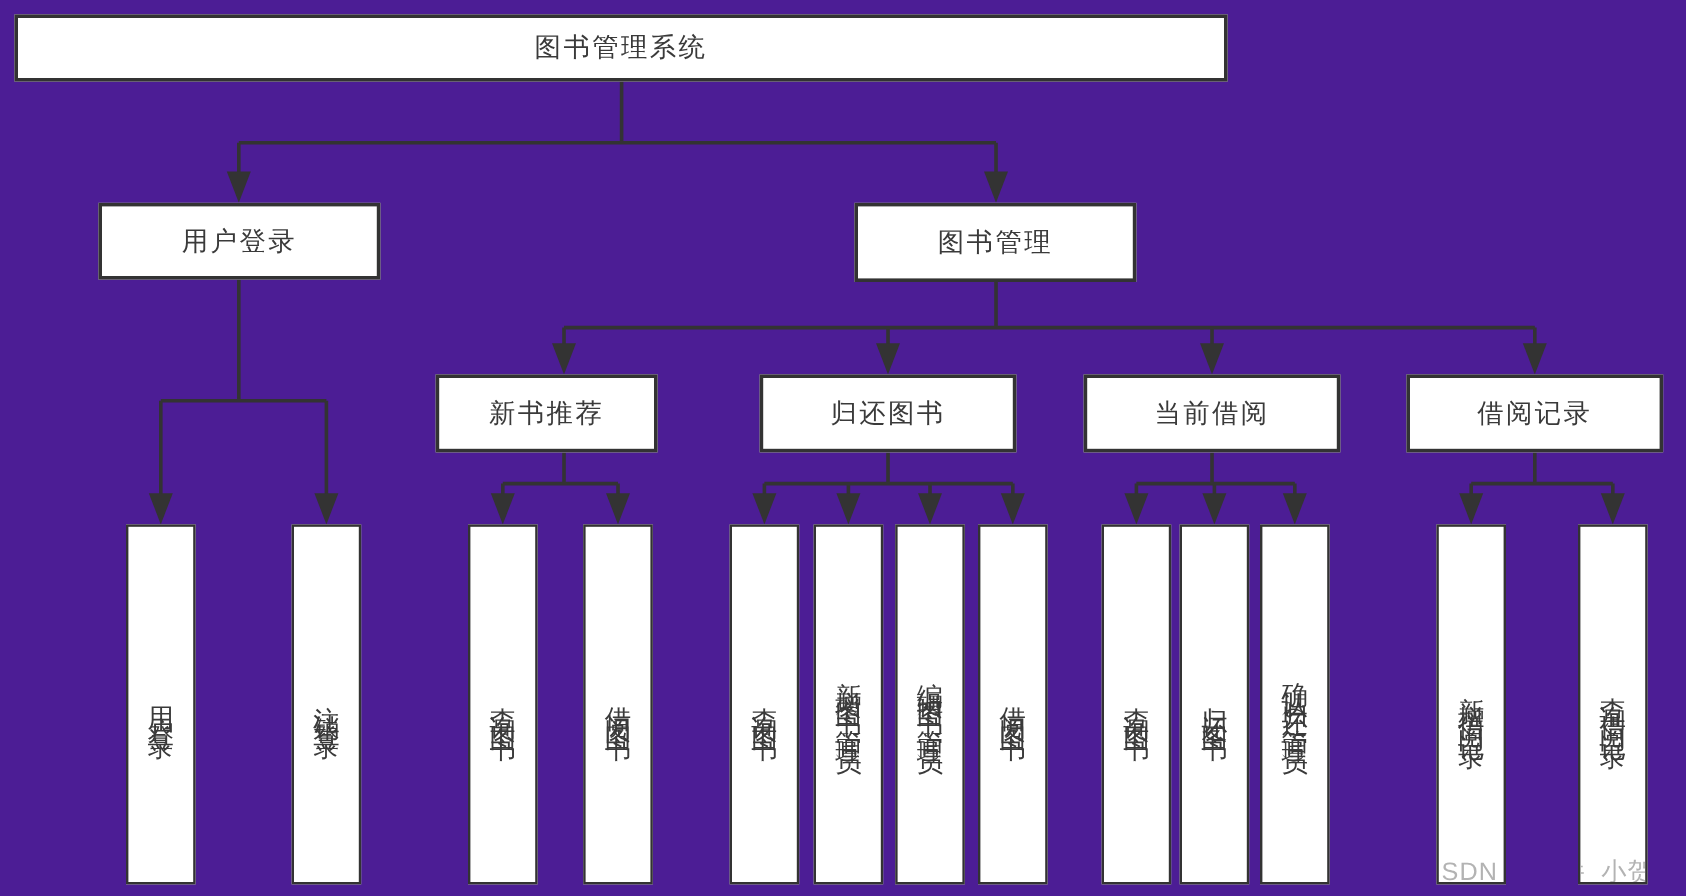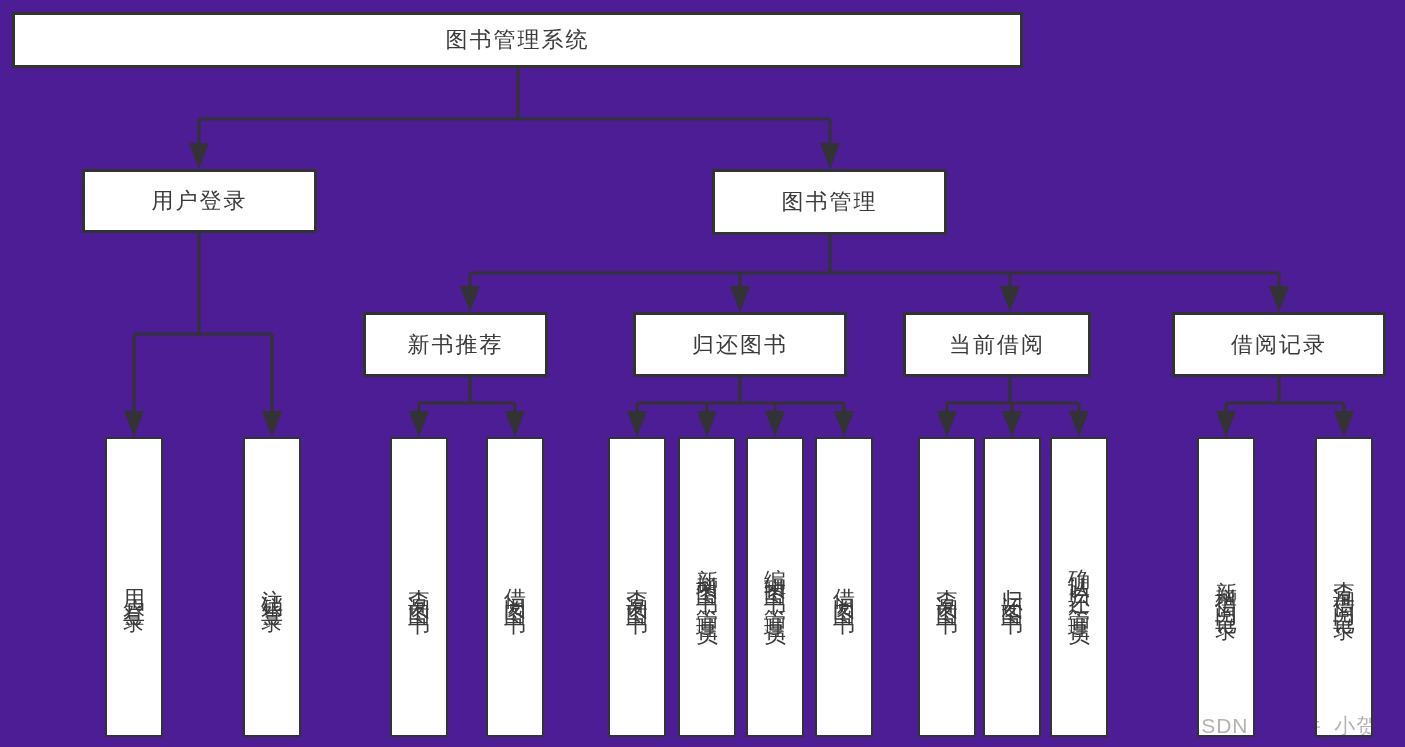--- a/index.html
+++ b/index.html
@@ -39,21 +39,21 @@
     letter-spacing:8px;
     line-height:1;
     white-space:nowrap;
   }
   
   .n-root{left:12px;top:12px;width:1011px;height:56px;}
   .n-user-login{left:82px;top:169px;width:235px;height:64px;}
   .n-book-mgmt{left:712px;top:169px;width:235px;height:66px;}
   .n-newbook{left:363px;top:312px;width:185px;height:65px;}
   .n-borrow{left:633px;top:312px;width:214px;height:65px;}
-  .n-current{left:903px;top:312px;width:188px;height:65px;}
+  .n-current{left:903px;top:312px;width:214px;height:65px;}
   .n-records{left:1172px;top:312px;width:214px;height:65px;}
   
   .lf-0{left:105px;}  .lf-1{left:243px;}
   .lf-2{left:390px;}  .lf-3{left:486px;}
   .lf-4{left:608px;}  .lf-5{left:678px;}
   .lf-6{left:746px;}  .lf-7{left:815px;}
   .lf-8{left:918px;}  .lf-9{left:983px;}
   .lf-10{left:1050px;}
   .lf-11{left:1197px;} .lf-12{left:1315px;}
   .watermark{

